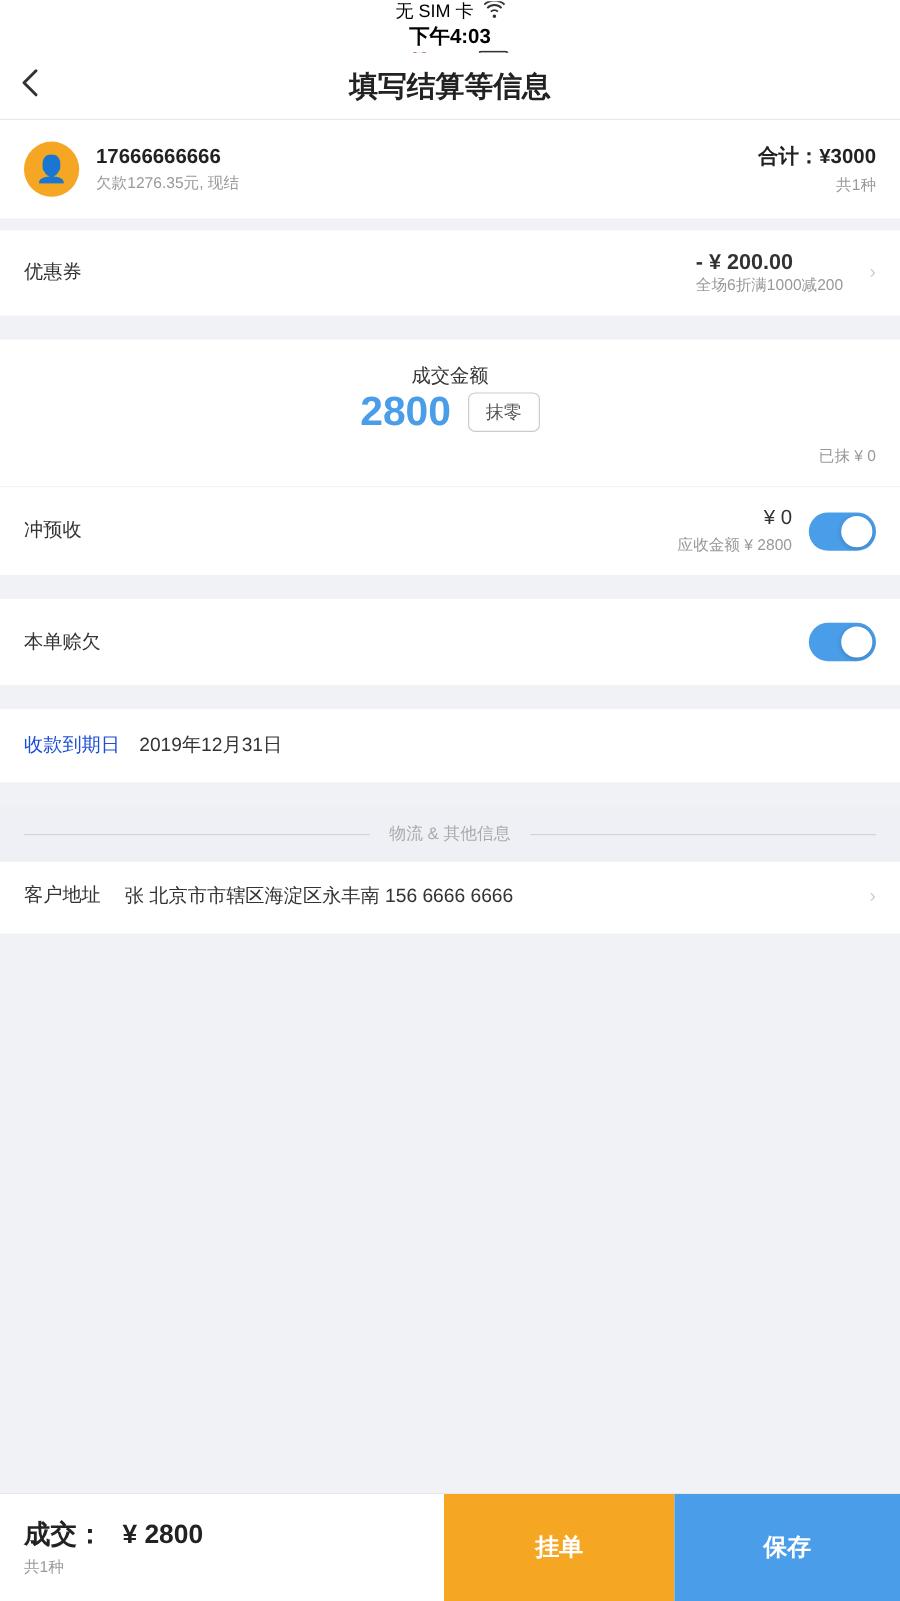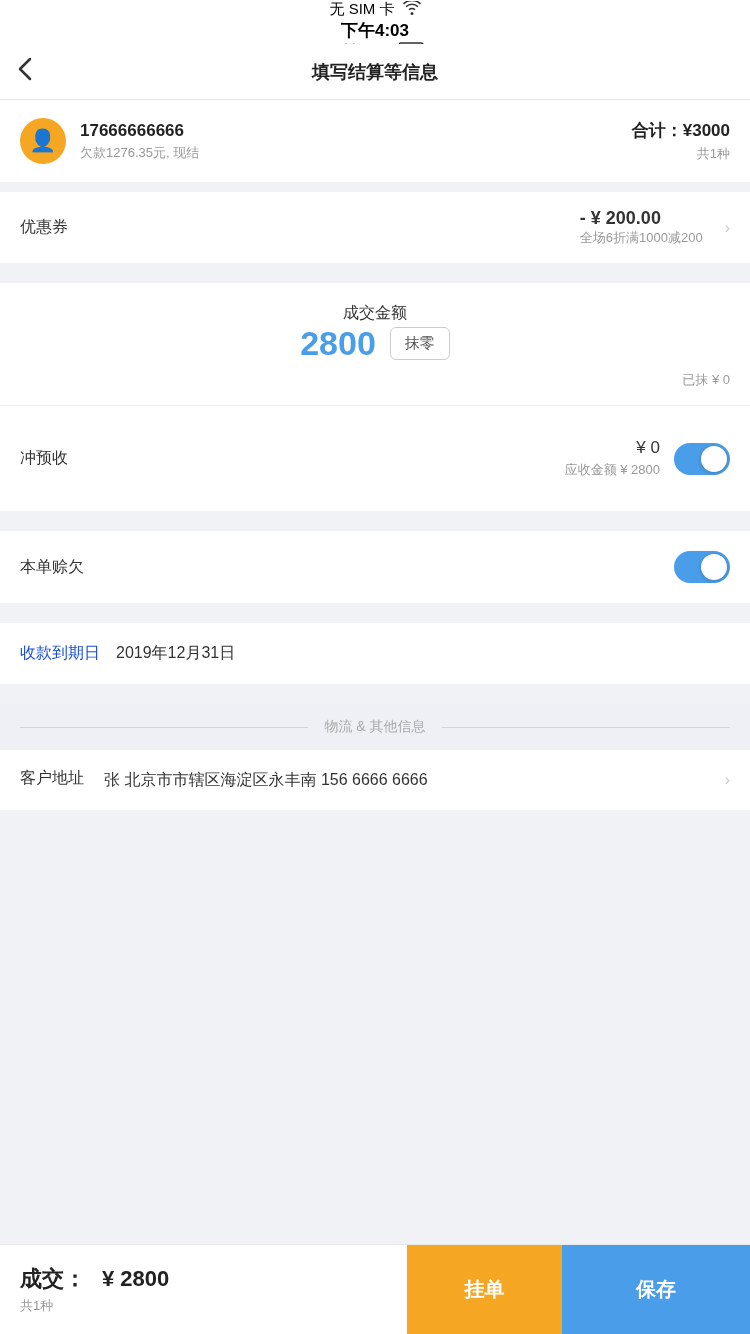--- a/index.html
+++ b/index.html
@@ -40,21 +40,21 @@
       border-bottom: 1px solid #e8e8e8;
     }
     .nav-back {
       position: absolute;
       left: 18px;
       font-size: 22px;
       color: #333;
       cursor: pointer;
     }
     .nav-title {
-      font-size: 18px;
+      font-size: 24px;
       font-weight: 600;
       color: #222;
     }
 
     
     .content {
       padding-bottom: 100px;
     }
 
     
@@ -130,21 +130,21 @@
     }
     .amount-sub {
       padding: 0 20px 16px 20px;
       font-size: 13px;
       color: #999;
       text-align: right;
     }
 
     
     .prereceive-row {
-      padding: 32px 20px;
+      padding: 16px 20px;
       display: flex;
       align-items: center;
       justify-content: space-between;
       border-top: 1px solid #f0f2f5;
     }
     .prereceive-label { font-size: 16px; color: #333; }
     .prereceive-right { display: flex; align-items: center; gap: 14px; }
     .prereceive-info { text-align: right; }
     .prereceive-amount { font-size: 17px; color: #333; font-weight: 500; }
     .prereceive-sub { font-size: 13px; color: #999; margin-top: 3px; }
@@ -243,21 +243,21 @@
       border-top: 1px solid #e8e8e8;
     }
     .bottom-summary {
       flex: 1;
       padding: 0 20px;
     }
     .bottom-deal { font-size: 16px; color: #333; }
     .bottom-deal span { font-size: 22px; font-weight: 700; color: #222; text-align: center; }
     .bottom-count { font-size: 13px; color: #999; margin-top: 3px; }
     .bottom-btn-hold {
-      width: 155px;
+      width: 192px;
       height: 90px;
       background: #f5a623;
       display: flex;
       align-items: center;
       justify-content: center;
       font-size: 20px;
       color: #fff;
       font-weight: 600;
       cursor: pointer;
     }

